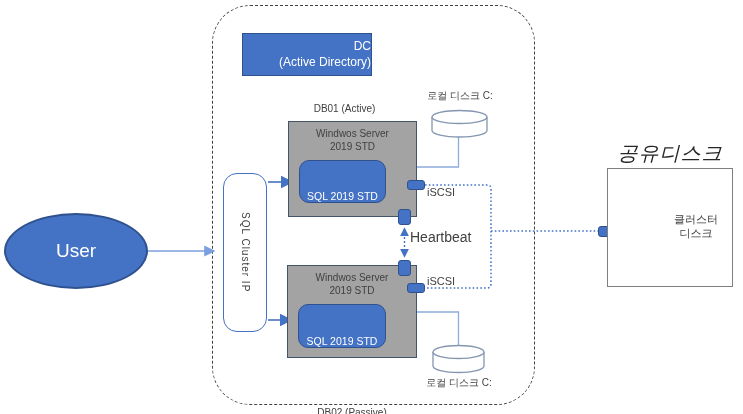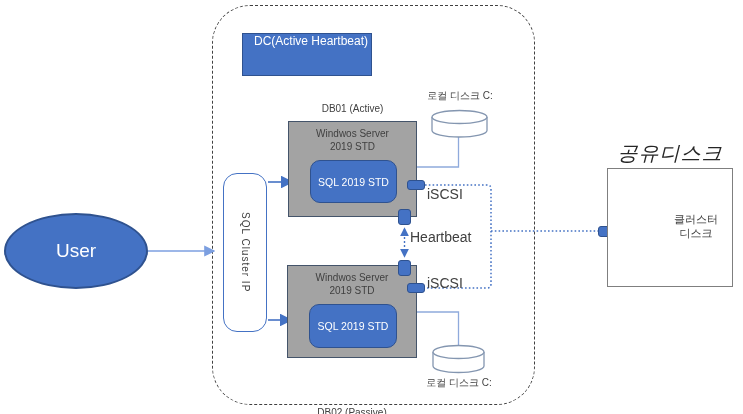--- a/index.html
+++ b/index.html
@@ -28,22 +28,22 @@
   
   .wires { left: 0; top: 0; width: 743px; height: 414px; }
 
   
   .dc-box {
     left: 242px; top: 33px;
     width: 130px; height: 43px;
     background: #4472C4;
     border: 1.8px solid #2F528F;
     color: #ffffff;
-    display: flex; flex-direction: row;
-    align-items: flex-start; justify-content: center;
+    display: flex; flex-direction: column;
+    align-items: flex-end; justify-content: center;
     font-size: 12px; line-height: 1.3;
     box-sizing: border-box;
     padding-left: 8px;
   }
 
   
   .server-box {
     background: #a3a3a3;
     border: 1.5px solid #44546A;
     box-sizing: border-box;
@@ -55,33 +55,32 @@
     text-align: center;
     font-size: 10px; line-height: 1.3;
     color: #404040;
   }
 
   .sql-box {
     background: #4472C4;
     border: 1.5px solid #2F528F;
     border-radius: 10px;
     color: #ffffff;
-    display: flex; align-items: center; justify-content: center;
+    display: flex; align-items: flex-end; justify-content: center;
     font-size: 10.5px;
     box-sizing: border-box;
-    margin-left: 11px;
   }
   .sql1 { left: 299px; top: 160px; width: 87px; height: 43px; }
   .sql2 { left: 298px; top: 304px; width: 88px; height: 44px; }
 
   .caption {
     font-size: 10px; color: #404040;
     text-align: center;
   }
-  .db01-caption { left: 288px; top: 103px; width: 129px; }
+  .db01-caption { left: 280px; top: 103px; width: 129px; }
   .db02-caption { left: 287px; top: 362px; width: 130px; margin-top: 45px; }
 
   
   .cluster-ip {
     left: 223px; top: 173px;
     width: 44px; height: 159px;
     background: #ffffff;
     border: 1.5px solid #4472C4;
     border-radius: 14px;
     display: flex; align-items: center; justify-content: center;
@@ -113,21 +112,21 @@
     border: 1px solid #2F528F;
     border-radius: 3px;
     box-sizing: border-box;
   }
   .port-iscsi1 { left: 407px; top: 180px; width: 18px; height: 10px; }
   .port-iscsi2 { left: 407px; top: 283px; width: 18px; height: 10px; }
   .port-hb1    { left: 398px; top: 209px; width: 13px; height: 16px; }
   .port-hb2    { left: 398px; top: 260px; width: 13px; height: 16px; }
   .port-shared { left: 598px; top: 226px; width: 19px; height: 11px; }
 
-  .small-label { font-size: 14px; color: #404040; white-space: nowrap; }
+  .small-label { font-size: 11px; color: #404040; white-space: nowrap; }
   .iscsi1-label { left: 427px; top: 186px; }
   .iscsi2-label { left: 427px; top: 275px; }
   .hb-label { left: 410px; top: 229px; font-size: 14px; }
 
   .disk-label {
     font-size: 10px; color: #404040;
     text-align: center; white-space: nowrap;
   }
   .ld1-label { left: 419px; top: 89px; width: 82px; }
   .ld2-label { left: 417px; top: 376px; width: 84px; }
@@ -196,21 +195,21 @@
     </g>
 
     <g>
       <path d="M623 190 v80 a23 7 0 0 0 46 0 V190" fill="#4472C4" stroke="#2F528F" stroke-width="1.4"></path>
       <ellipse cx="646" cy="190" rx="23" ry="7" fill="#A9C2E8" stroke="#2F528F" stroke-width="1.4"></ellipse>
     </g>
   </svg>
 
   <div class="abs dc-box">
     <span>DC</span>
-    <span>(Active Heartbeat)</span>
+    <span>(Active Directory)</span>
   </div>
 
   <div class="abs caption db01-caption">DB01 (Active)</div>
   <div class="abs server-box server1">
     <div class="os-label">
       <div>Windwos Server</div>
       <div>2019 STD</div>
     </div>
   </div>
   <div class="abs sql-box sql1">

